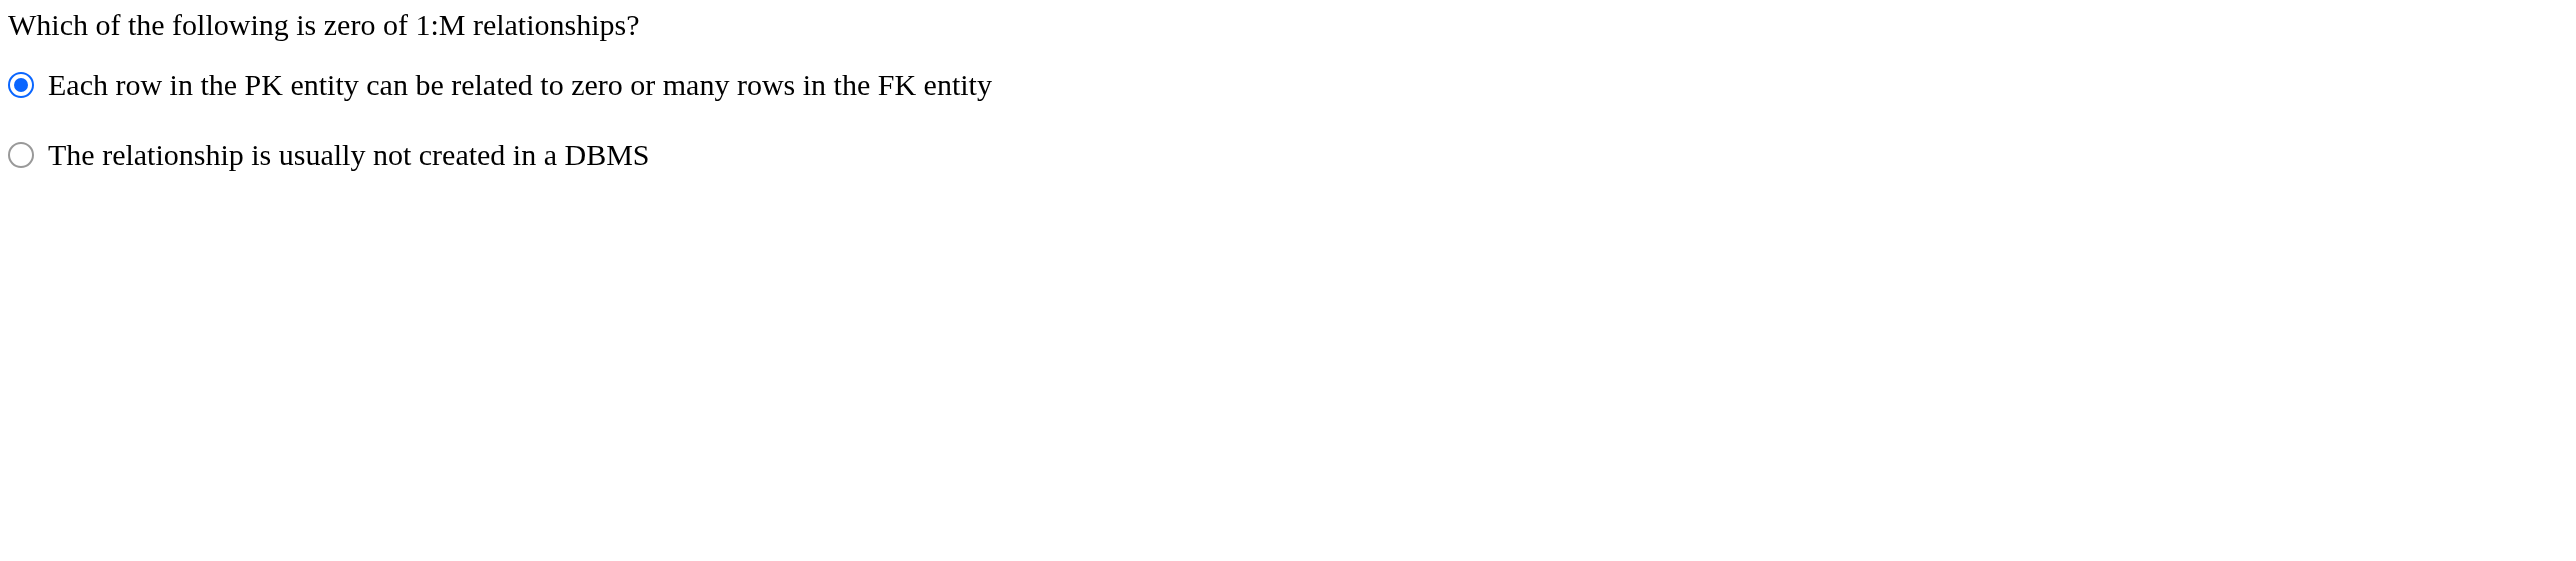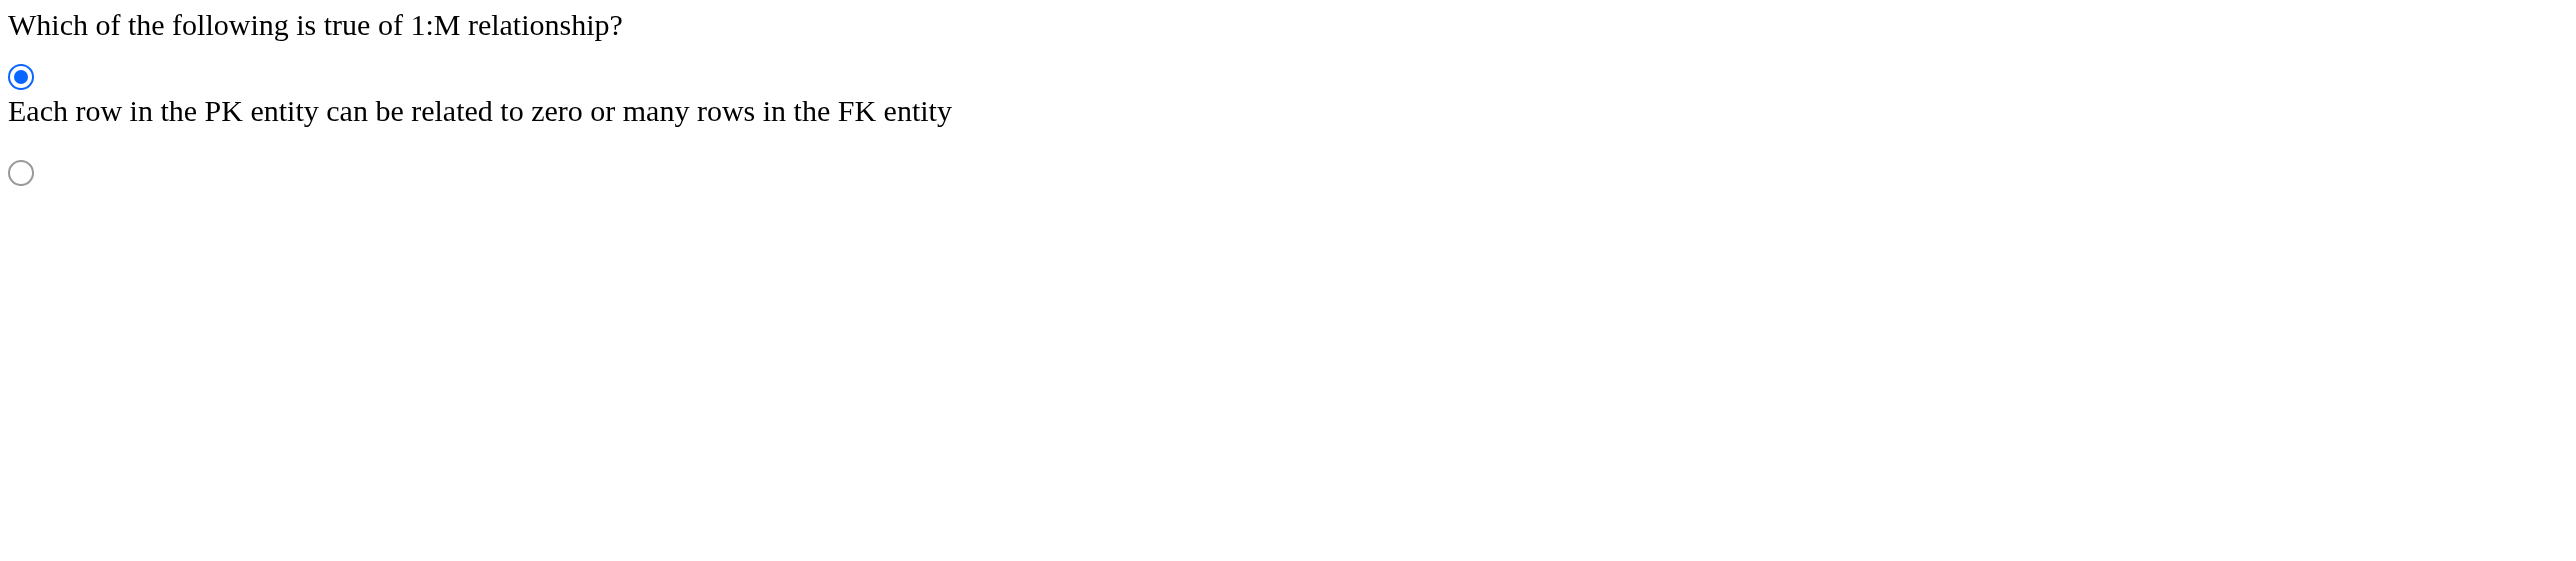--- a/index.html
+++ b/index.html
@@ -17,24 +17,23 @@
     }
     .question-text {
       margin-bottom: 18px;
     }
     .options {
       display: flex;
       flex-direction: column;
     }
     .option {
       display: flex;
-      align-items: flex-start;
+      align-items: center;
       margin-bottom: 28px;
       cursor: pointer;
-      flex-direction: column;
     }
     .option:last-child {
       margin-bottom: 0;
     }
     .option-gap {
       margin-top: 24px;
     }
     .radio {
       width: 26px;
       height: 26px;
@@ -59,24 +58,25 @@
       background: #0a66ff;
       display: block;
     }
     .option-label {
       color: #000;
     }
   </style>
 </head>
 <body>
 
-<div class="question-text">Which of the following is true of 1:M relationship?</div>
+<div class="question-text">Which of the following is zero of 1:M relationships?</div>
 
 <div class="options">
   <div class="option">
     <span class="radio selected"></span>
     <span class="option-label">Each row in the PK entity can be related to zero or many rows in the FK entity</span>
   </div>
   <div class="option">
     <span class="radio"></span>
+    <span class="option-label">The relationship is usually not created in a DBMS</span>
   </div>
 </div>
 
 
 </body></html>

